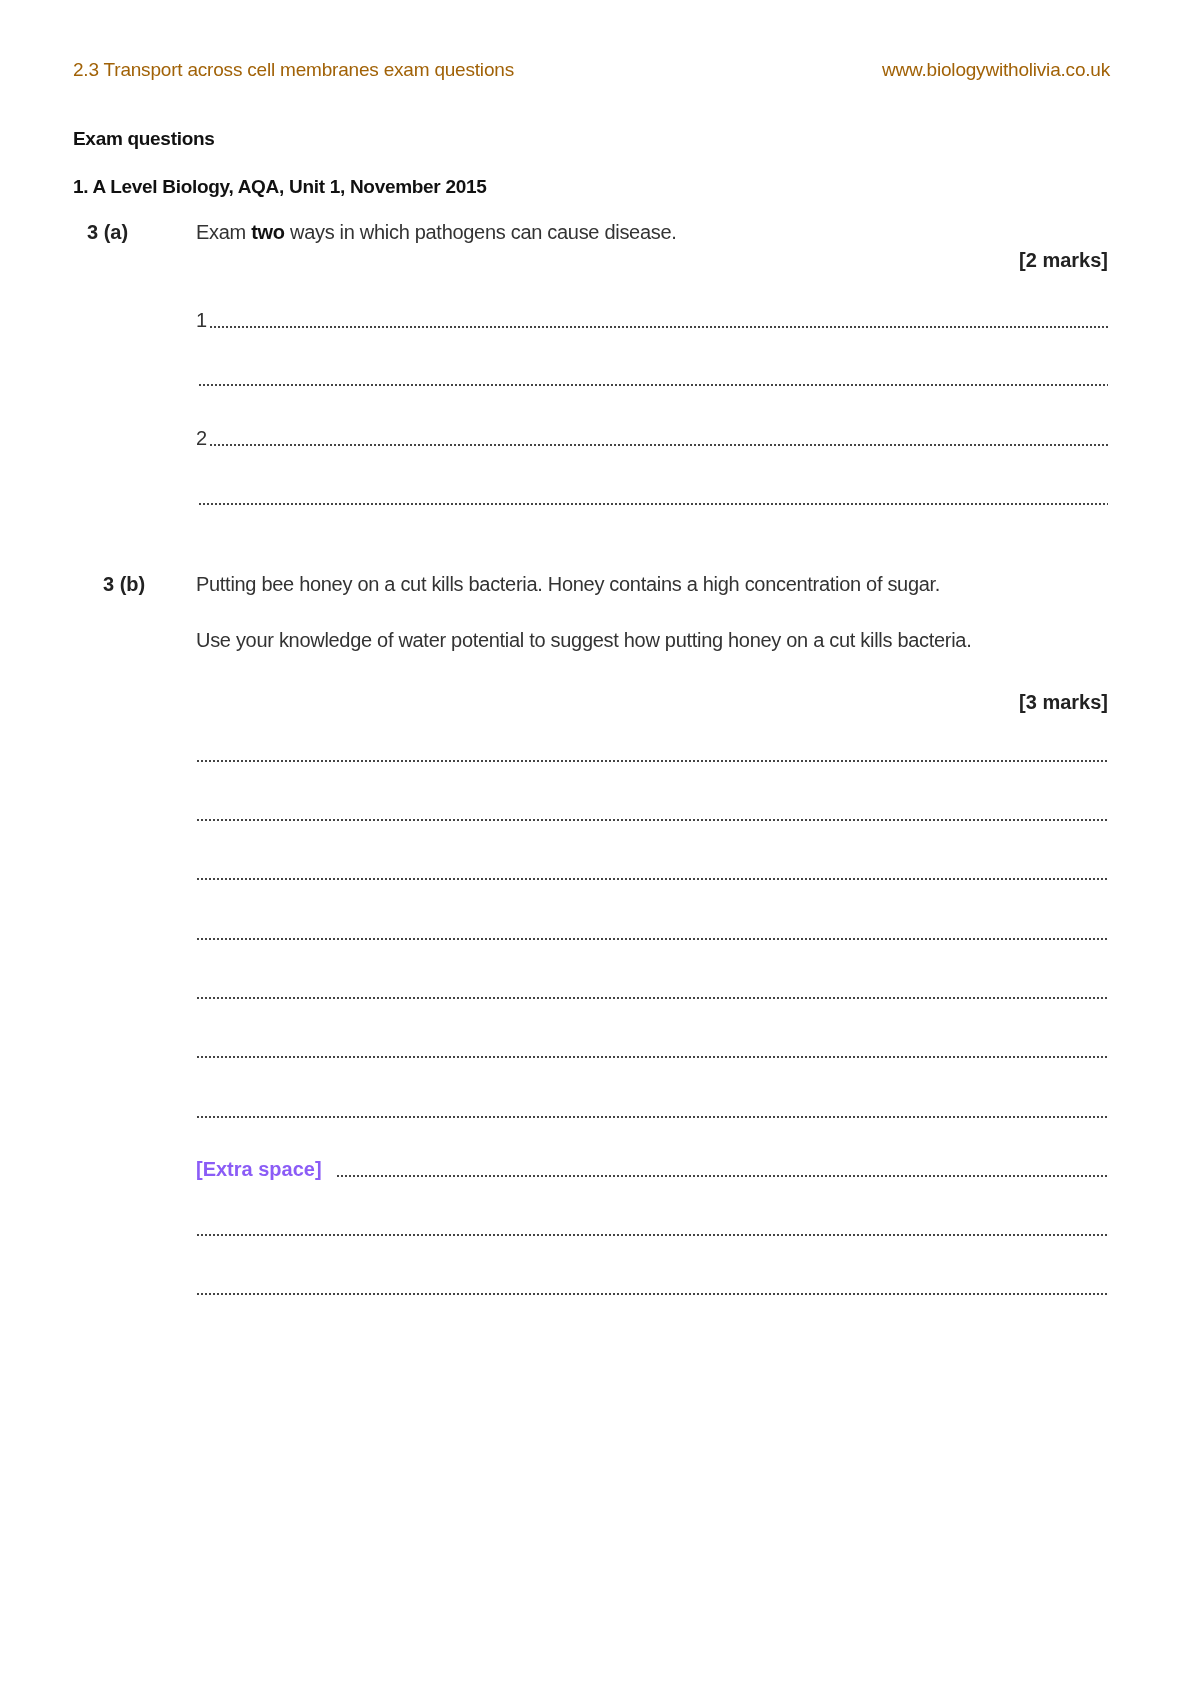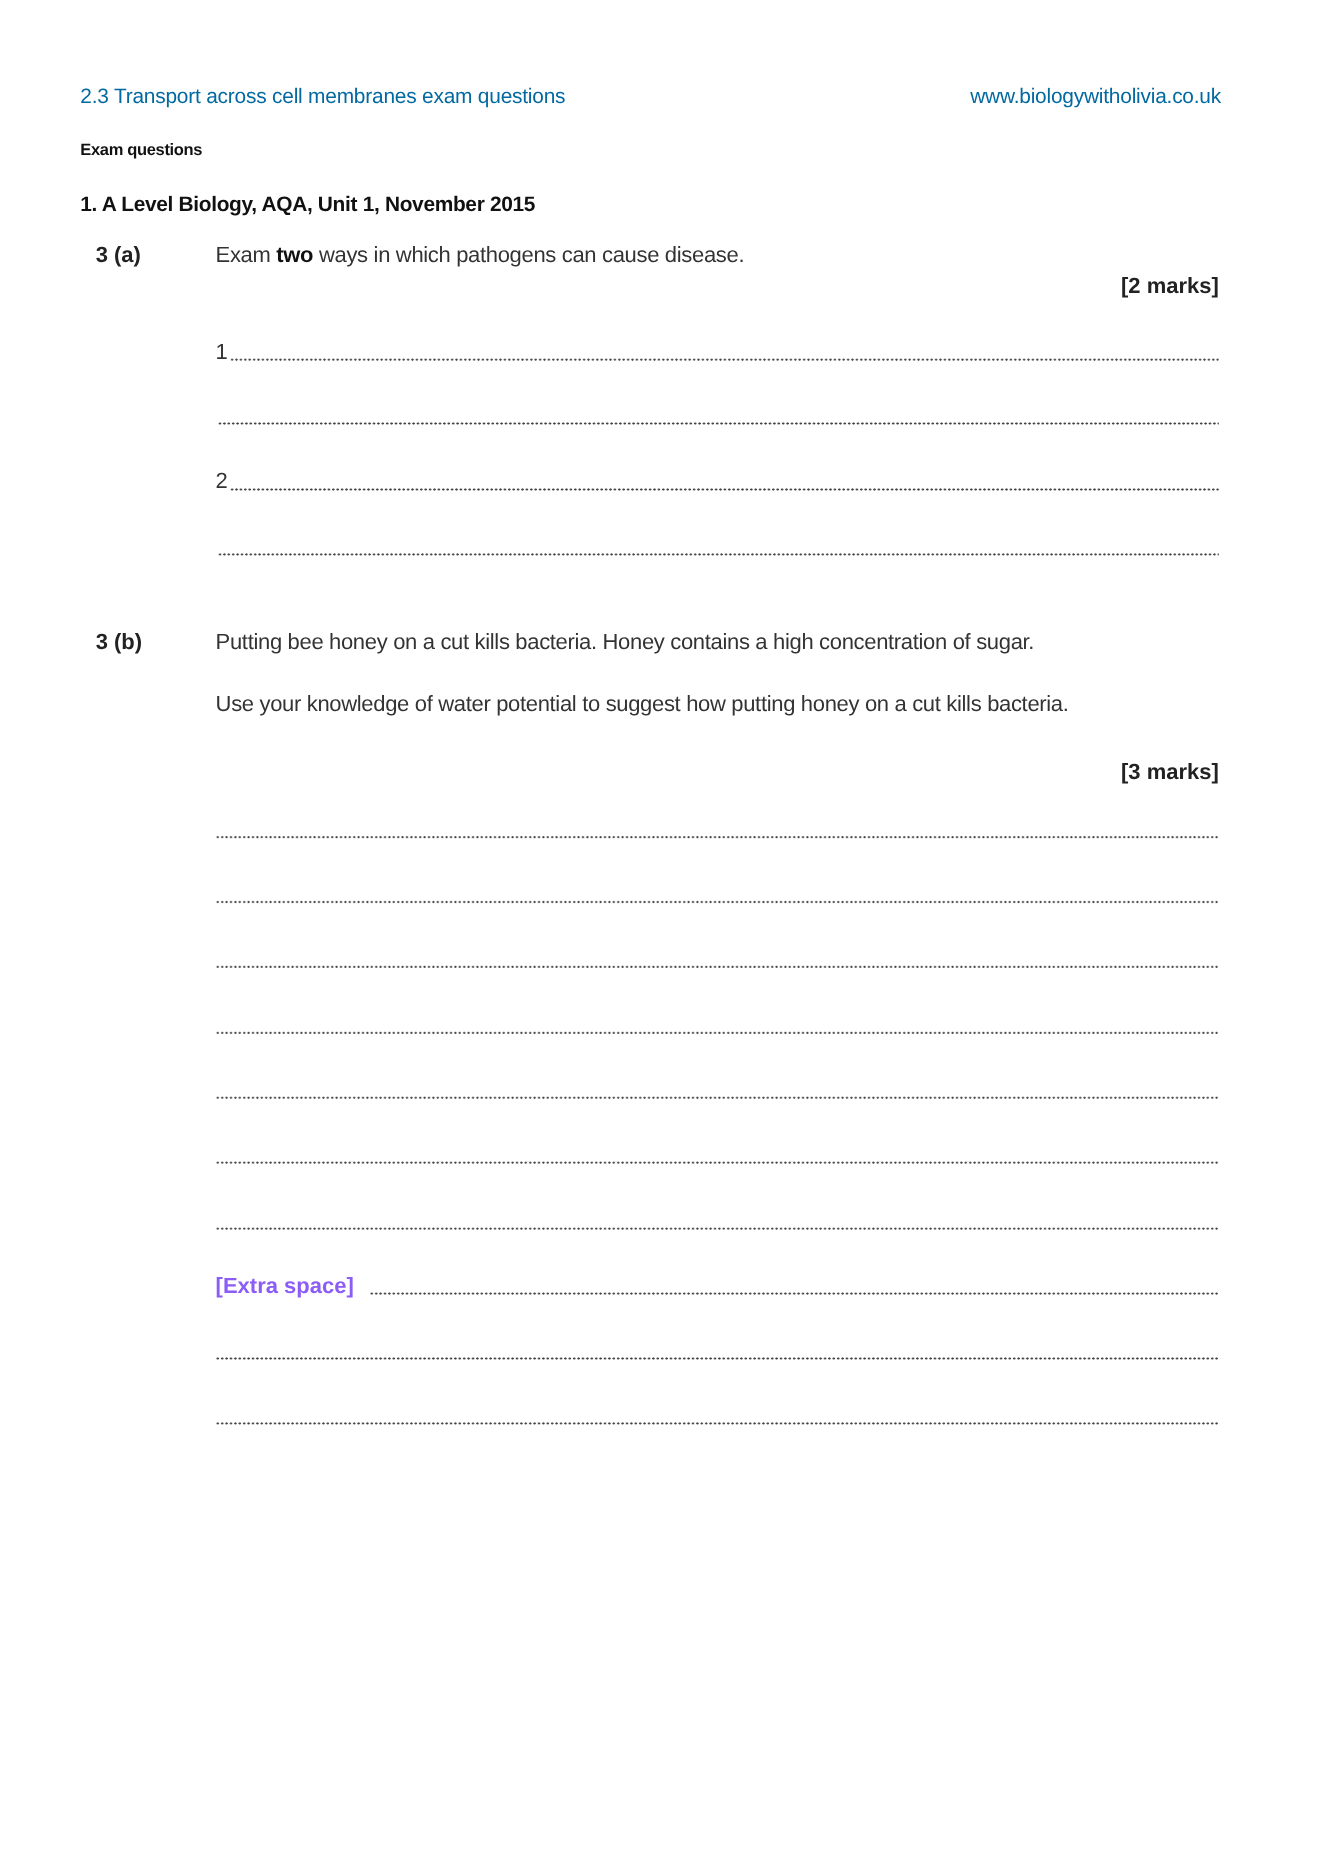--- a/index.html
+++ b/index.html
@@ -1,25 +1,25 @@
 <!DOCTYPE html>
 <html><head>
 <meta charset="utf-8">
 <style>
   html, body { margin: 0; padding: 0; background: #ffffff; }
   body { width: 1200px; height: 1696px; position: relative; overflow: hidden; color: #111; }
   .page { position: absolute; left: 0; top: 0; width: 1200px; height: 1696px; }
   .calibri { font-family: "Liberation Sans", sans-serif; }
   .arial { font-family: "Liberation Sans", sans-serif; }
 
-  .hdr { position: absolute; top: 78px; font-size: 19px; color: #0369a1; letter-spacing: -0.2px; }
+  .hdr { position: absolute; top: 59px; font-size: 19px; color: #a16207; letter-spacing: -0.2px; }
   .hdr-left { left: 73px; }
   .hdr-right { right: 90px; }
 
-  .h-exam { position: absolute; left: 73px; top: 128px; font-size: 15px; font-weight: bold; letter-spacing: -0.3px; }
+  .h-exam { position: absolute; left: 73px; top: 128px; font-size: 19px; font-weight: bold; letter-spacing: -0.3px; }
   .h-source { position: absolute; left: 73px; top: 176px; font-size: 19px; font-weight: bold; letter-spacing: -0.3px; }
 
   .qnum { position: absolute; left: 87px; font-size: 20px; font-weight: bold; color: #222; }
   .qtext { position: absolute; left: 196px; font-size: 20px; color: #333; letter-spacing: -0.3px; line-height: 27px; }
   .qtext b { color: #111; margin-top: 16px; }
   .marks { position: absolute; right: 92px; font-size: 20px; font-weight: bold; color: #222; }
 
   .line { position: absolute; left: 196px; width: 912px; height: 16px; display: flex; align-items: flex-end; }
   .line .lbl { font-size: 20px; color: #333; line-height: 20px; margin-right: 2px; }
   .line .lbl.bold { font-weight: bold; color: #8b5cf6; margin-right: 14px; }
@@ -52,21 +52,21 @@
     </div>
   <div class="line arial" style="top:432px;">
       <span class="lbl">2</span>
       <span class="dots"></span>
     </div>
   <div class="line arial" style="top:491px;">
       <span class="lbl"></span>
       <span class="dots"></span>
     </div>
 
-  <div class="qnum arial" style="top:573px;">3  (b)</div>
+  <div class="qnum arial" style="top:573px;margin-left:16px;">3  (b)</div>
   <div class="qtext arial" style="top:571px; width:900px;">Putting bee honey on a cut kills bacteria.  Honey contains a high concentration of sugar.</div>
   <div class="qtext arial" style="top:627px; width:860px;">Use your knowledge of water potential to suggest how putting honey on a cut kills bacteria.</div>
   <div class="marks arial" style="top:691px;">[3 marks]</div>
 
   <div class="line" style="top:748px;">
       <span class="dots"></span>
     </div>
   <div class="line" style="top:807px;">
       <span class="dots"></span>
     </div>

